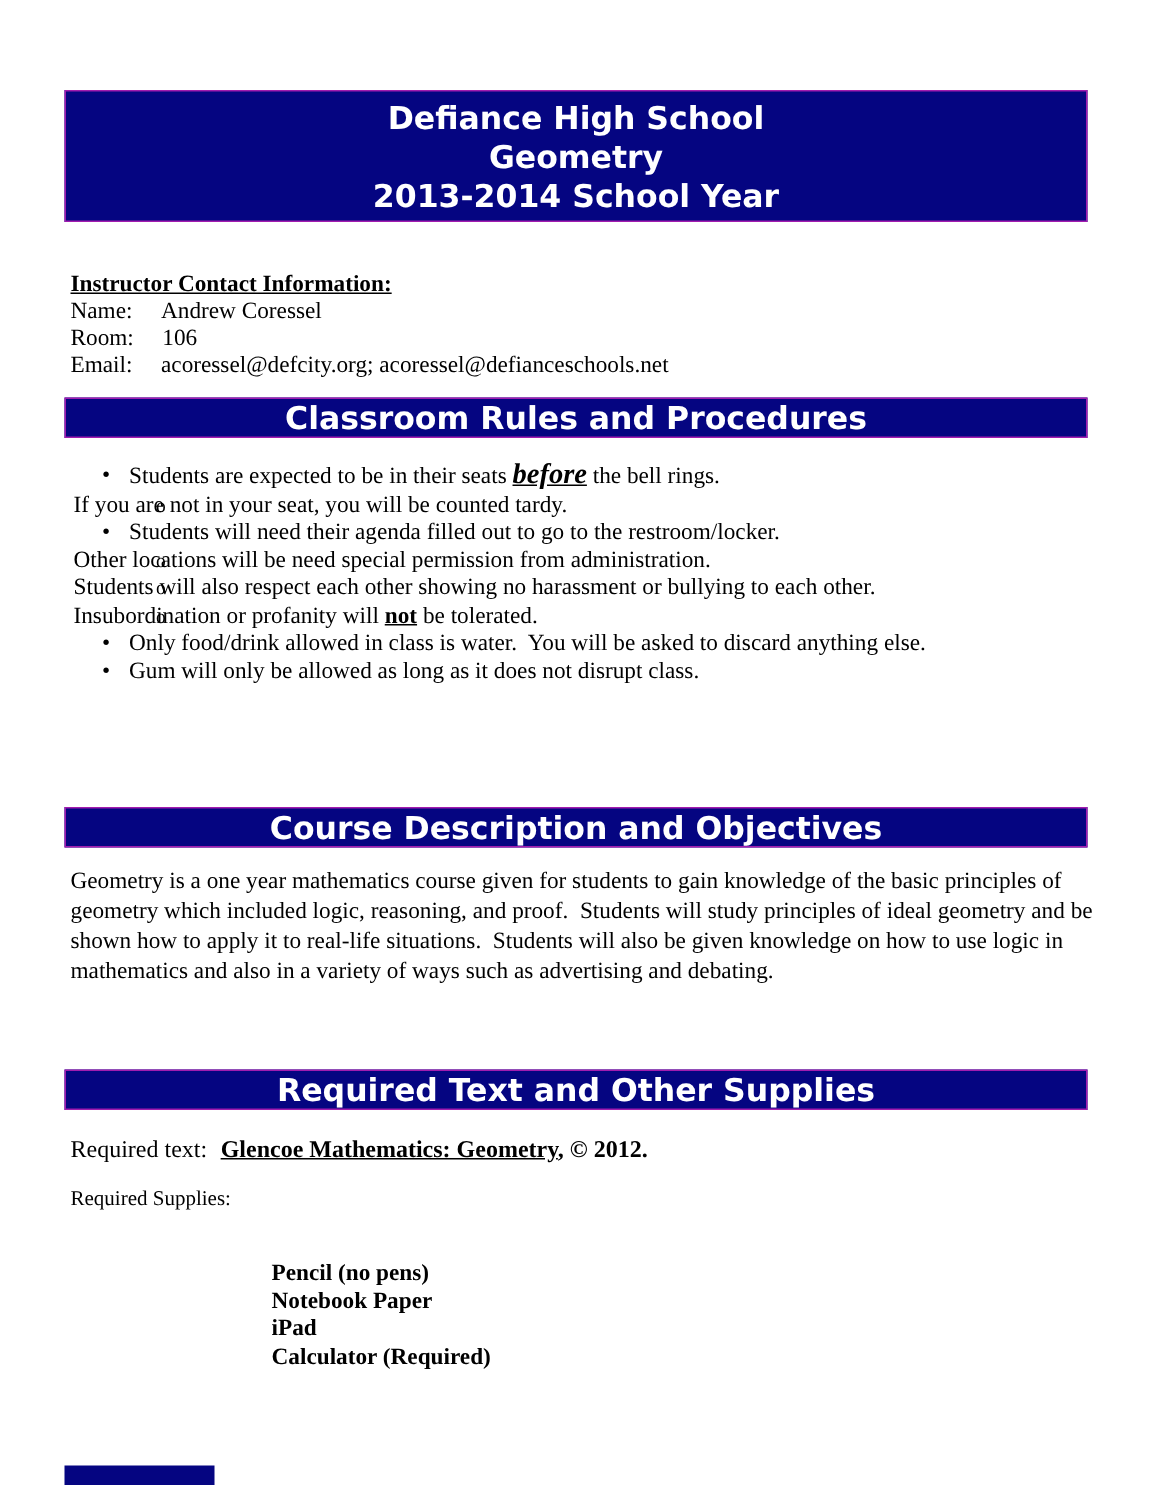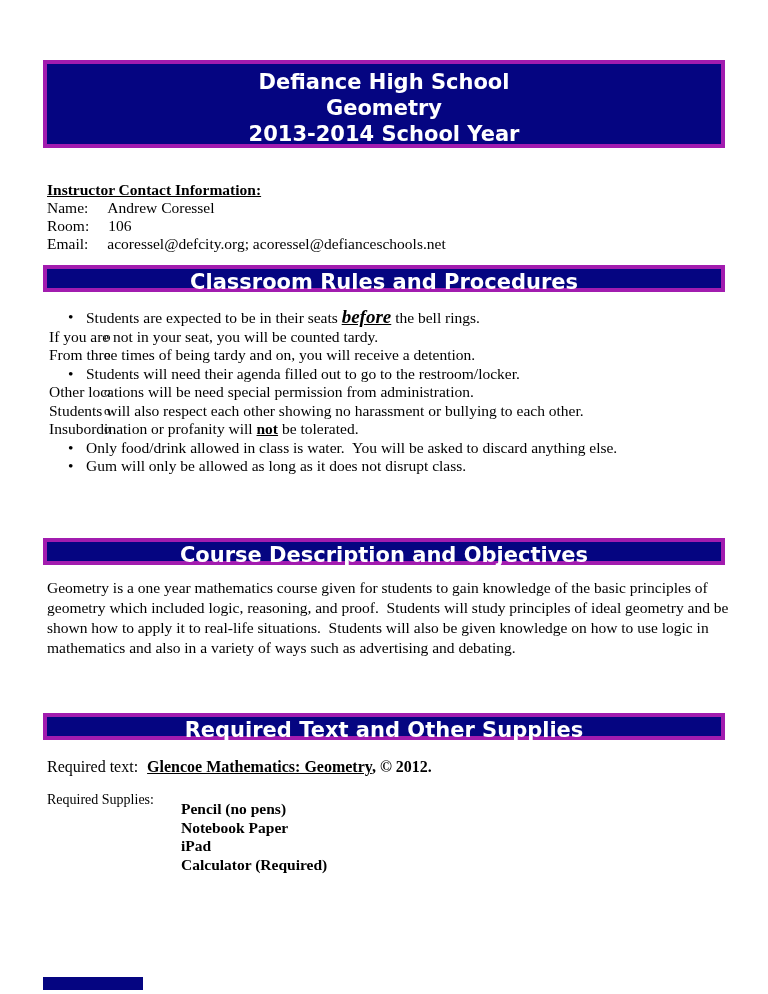--- a/index.html
+++ b/index.html
@@ -10,21 +10,21 @@
     color: #000000;
     position: relative;
     overflow: hidden;
   }
   .banner {
     position: absolute; left: 43px; width: 682px;
     background: #050581; color: #ffffff;
     font-family: "DejaVu Sans", "Liberation Sans", sans-serif;
     font-weight: bold; text-align: center;
     box-sizing: border-box;
-    border: 4px solid #a21caf;
+    border: 1px solid #a21caf;
   }
   #header-banner { top: 60px; height: 88px; font-size: 21px; line-height: 26px; padding-top: 5px; }
   .section-banner { height: 27px; font-size: 21px; line-height: 26px; }
   #rules-banner    { top: 265px; }
   #course-banner   { top: 538px; }
   #supplies-banner { top: 713px; }
 
   #instructor-block { position: absolute; top: 181px; left: 47px; font-size: 15.5px; line-height: 18px; }
   .ic-heading { font-weight: bold; text-decoration: underline; }
   .kv .v { margin-left: 19px; }
@@ -38,21 +38,21 @@
   .em-not { font-weight: bold; text-decoration: underline; }
   .pre-space { white-space: pre-wrap; }
 
   #course-paragraph { position: absolute; top: 578px; left: 47px; width: 682px; font-size: 15.5px; line-height: 20px; white-space: pre-wrap; }
 
   #required-text-line { position: absolute; top: 758px; left: 47px; font-size: 16px; }
   .book-title { font-weight: bold; text-decoration: underline; margin-left: 9px; }
   .book-suffix { font-weight: bold; }
 
   #supplies-label { position: absolute; top: 792px; left: 47px; font-size: 14px; }
-  #supplies-list { position: absolute; top: 800px; left: 181px; font-size: 15.5px; line-height: 18.5px; font-weight: bold; }
+  #supplies-list { position: absolute; top: 840px; left: 181px; font-size: 15.5px; line-height: 18.5px; font-weight: bold; }
 
   #partial-next-banner { position: absolute; top: 977px; left: 43px; width: 100px; height: 13px; background: #050581; }
 </style>
 </head>
 <body>
 
 <div>
 
   <div id="header-banner" class="banner">
     <div>Defiance High School</div>
@@ -73,21 +73,20 @@
     </div>
   </div>
 
   <div id="rules-banner" class="banner section-banner">Classroom Rules and Procedures</div>
 
   <div id="rules-list">
     <div class="li1">
       <span>Students are expected to be in their seats </span><span class="em-before">before</span><span> the bell rings.</span>
     </div>
     <div class="li2">If you are not in your seat, you will be counted tardy.</div>
-    <div class="li2">From three times of being tardy and on, you will receive a detention.</div>
     <div class="li1">Students will need their agenda filled out to go to the restroom/locker.</div>
     <div class="li2">Other locations will be need special permission from administration.</div>
     <div class="li2">Students will also respect each other showing no harassment or bullying to each other.</div>
     <div class="li2">
       <span>Insubordination or profanity will </span><span class="em-not">not</span><span> be tolerated.</span>
     </div>
     <div class="li1 pre-space">Only food/drink allowed in class is water.  You will be asked to discard anything else.</div>
     <div class="li1">Gum will only be allowed as long as it does not disrupt class.</div>
   </div>
 

